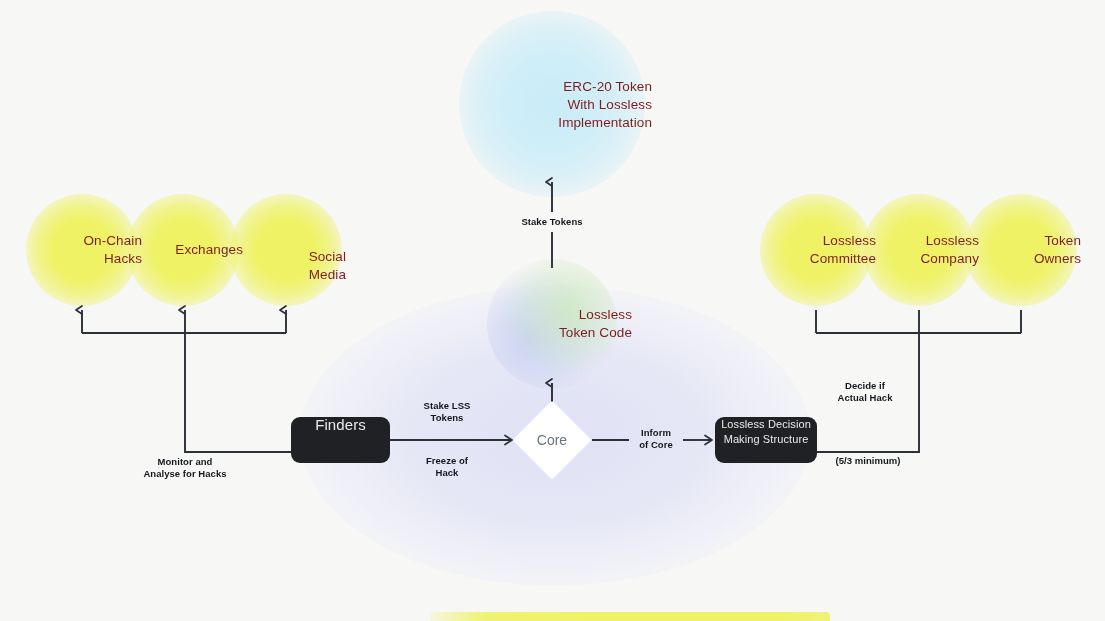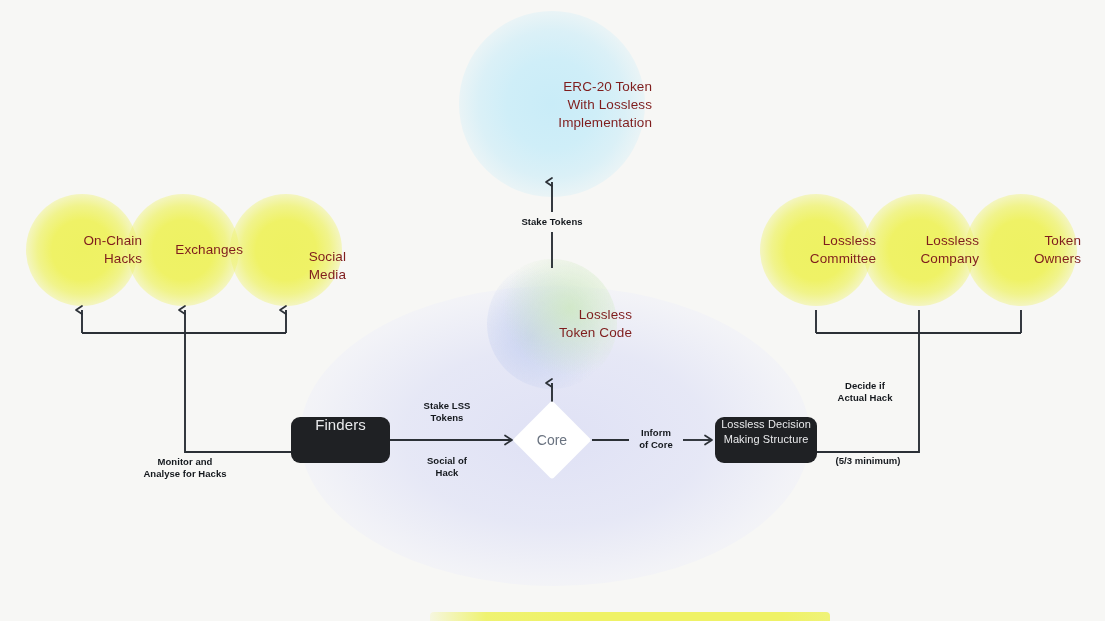--- a/index.html
+++ b/index.html
@@ -204,21 +204,21 @@
   </div>
 
   <div class="diamond" style="left:524px;top:412px;width:56px;height:56px;"></div>
   <div class="diamond-text" style="left:507px;top:432px;">Core</div>
 
   <div class="edge-label" style="left:502px;top:216px;width:100px;">Stake Tokens</div>
 
   <div class="edge-label" style="left:400px;top:400px;width:94px;">Stake LSS
 Tokens</div>
 
-  <div class="edge-label" style="left:400px;top:455px;width:94px;">Social of
+  <div class="edge-label" style="left:400px;top:455px;width:94px;">Freeze of
 Hack</div>
 
   <div class="edge-label" style="left:625px;top:427px;width:62px;">Inform
 of Core</div>
 
   <div class="edge-label" style="left:130px;top:456px;width:110px;">Monitor and
 Analyse for Hacks</div>
 
   <div class="edge-label" style="left:824px;top:380px;width:82px;">Decide if
 Actual Hack</div>

